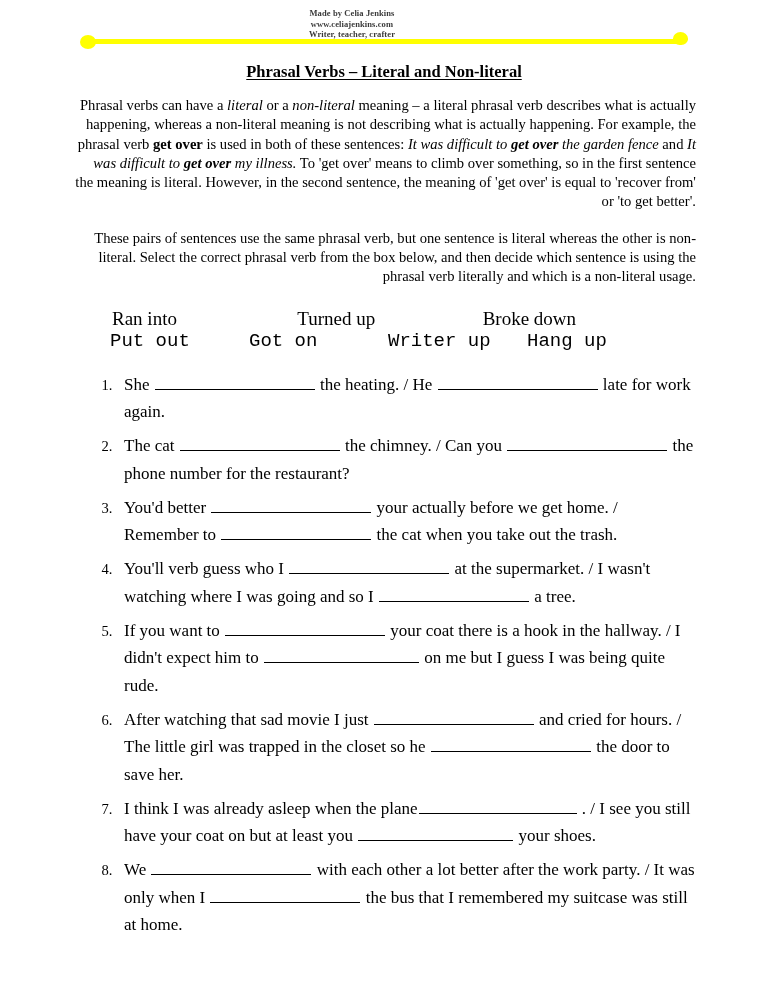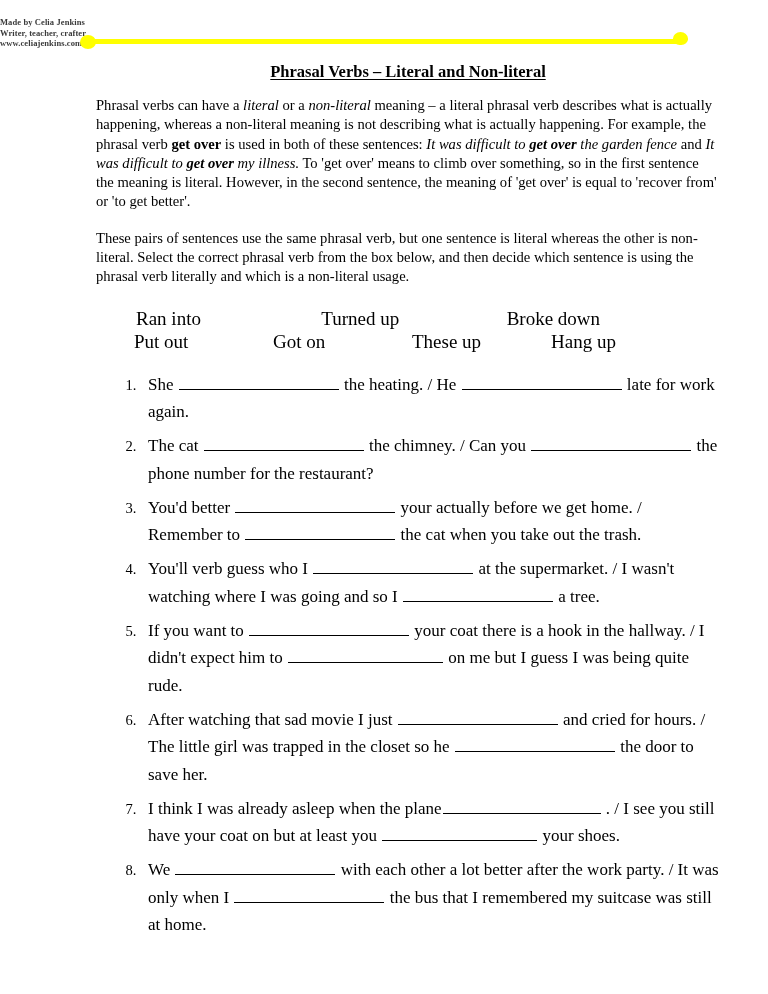--- a/index.html
+++ b/index.html
@@ -20,24 +20,24 @@
   .page {
     position: relative;
     width: 768px;
     height: 994px;
     box-sizing: border-box;
   }
 
   
   .credit {
     position: absolute;
-    top: 17px;
+    top: 8px;
     left: 0;
     width: 704px;
-    text-align: left;
+    text-align: center;
     font-family: "Liberation Serif", "DejaVu Serif", serif;
     font-size: 8.5px;
     font-weight: bold;
     line-height: 10.5px;
     color: #3a3a3a;
     letter-spacing: 0.1px;
   }
   .credit div { white-space: nowrap; }
 
   
@@ -74,40 +74,39 @@
     background: #ffff00;
     border-radius: 50% 50% 45% 45%;
   }
 
   
   .content {
     position: absolute;
     top: 62px;
     left: 72px;
     width: 624px;
-    margin-left: 24px;
   }
 
   .doc-title {
     text-align: center;
     font-size: 16.5px;
     font-weight: bold;
     line-height: 20px;
     margin: 0 0 14px 0;
   }
   .doc-title span.u {
     text-decoration: underline;
     text-underline-offset: 2px;
   }
 
   p.para {
     margin: 0 0 17px 0;
     font-size: 14.6px;
     line-height: 19.3px;
-    text-align: left;
+    text-align: right;
   }
   p.para.second { margin-bottom: 20px; font-family: Liberation Serif, serif; }
 
   .it { font-style: italic; }
   .bd { font-weight: bold; }
   .bdit { font-weight: bold; font-style: italic; }
 
   
   .wordbank {
     margin: 0 0 18px 0;
@@ -116,21 +115,21 @@
   .wb-row {
     display: flex;
     width: 100%;
     line-height: 23px;
   }
   .wb-cell {
     flex: 1 1 0;
     font-size: 19px;
     white-space: nowrap;
   }
-  .wb-row.row2 .wb-cell { position: relative; left: -2px; }
+  .wb-row.row2 .wb-cell { position: relative; left: -2px; font-family: Liberation Mono, monospace; }
 
   
   ol.questions {
     margin: 0;
     padding: 0 0 0 44px;
     list-style: decimal;
     font-size: 17px;
   }
   ol.questions > li {
     margin: 0 0 6.5px 0;
@@ -150,22 +149,22 @@
     margin: 0 1px;
   }
 </style>
 </head>
 <body>
 
 <div class="page">
 
   <div class="credit">
     <div>Made by Celia Jenkins</div>
+    <div>www.celiajenkins.com</div>
     <div>Writer, teacher, crafter</div>
-    <div>www.celiajenkins.com</div>
   </div>
 
   <div class="highlight-wrap">
     <div class="hl-dot-left"></div>
     <div class="hl-bar"></div>
     <div class="hl-dot-right"></div>
   </div>
 
   <div class="content">
 
@@ -177,21 +176,21 @@
 
     <div class="wordbank" id="wordbank">
         <div class="wb-row">
           <div class="wb-cell">Ran into</div>
           <div class="wb-cell">Turned up</div>
           <div class="wb-cell">Broke down</div>
         </div>
         <div class="wb-row row2">
           <div class="wb-cell">Put out</div>
           <div class="wb-cell">Got on</div>
-          <div class="wb-cell">These up</div>
+          <div class="wb-cell">Writer up</div>
           <div class="wb-cell">Hang up</div>
         </div>
       </div>
 
     <ol class="questions" id="questions">
         <li><span class="q-text"><span>She </span><span class="blank" style="width: 160px;"></span><span> the heating. / He </span><span class="blank" style="width: 160px;"></span><span> late for work again.</span></span></li>
         <li><span class="q-text"><span>The cat </span><span class="blank" style="width: 160px;"></span><span>  the chimney. / Can you </span><span class="blank" style="width: 160px;"></span><span> the phone number for the restaurant?</span></span></li>
         <li><span class="q-text"><span>You'd better </span><span class="blank" style="width: 160px;"></span><span>  your actually before we get home. / Remember to </span><span class="blank" style="width: 150px;"></span><span> the cat when you take out the trash.</span></span></li>
         <li><span class="q-text"><span>You'll verb guess who I </span><span class="blank" style="width: 160px;"></span><span> at the supermarket. / I wasn't watching where I was going and so I </span><span class="blank" style="width: 150px;"></span><span> a tree.</span></span></li>
         <li><span class="q-text"><span>If you want to </span><span class="blank" style="width: 160px;"></span><span>  your coat there is a hook in the hallway. / I didn't expect him to </span><span class="blank" style="width: 155px;"></span><span> on me but I guess I was being quite rude.</span></span></li>

